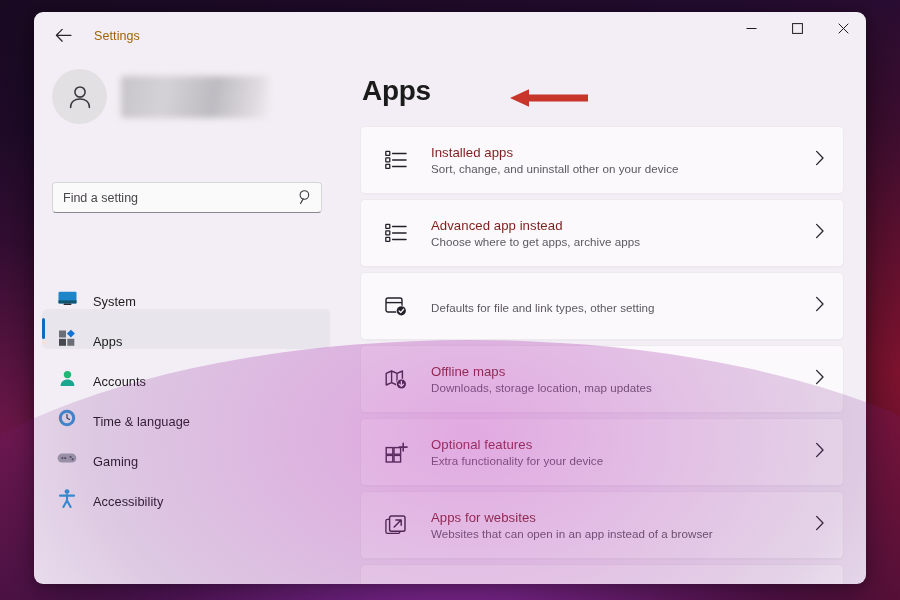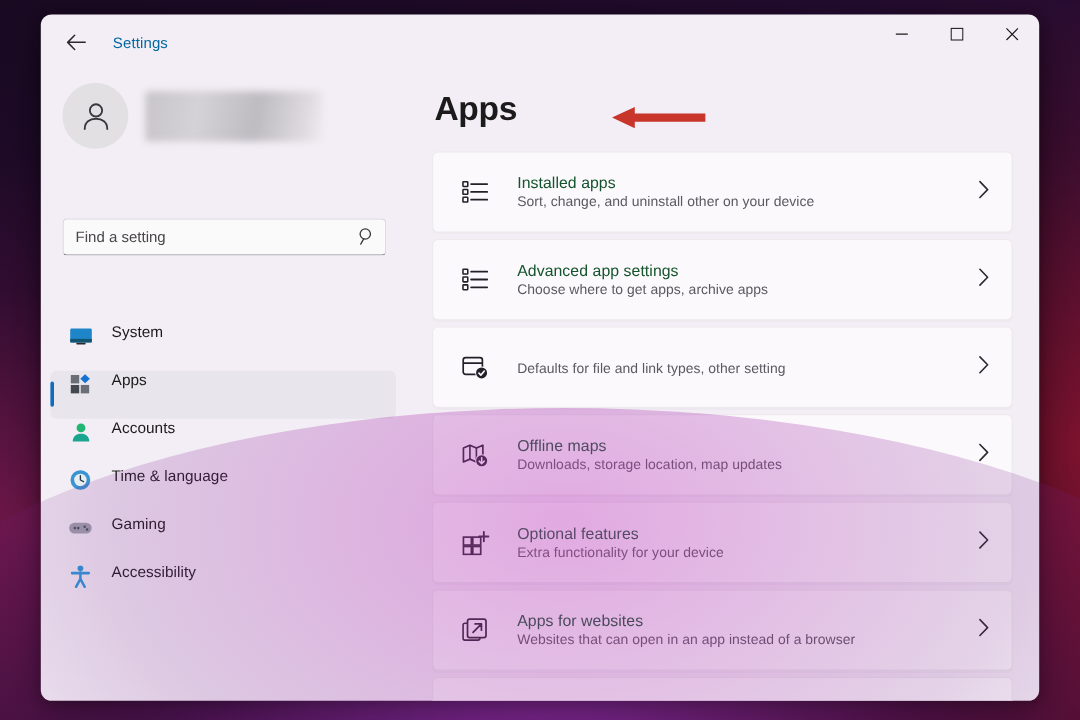--- a/index.html
+++ b/index.html
@@ -59,21 +59,21 @@
   .back-btn {
     width: 34px; height: 30px;
     margin-left: 12px;
     display: flex; align-items: center; justify-content: center;
     border-radius: 5px;
     cursor: pointer;
   }
   .win-title {
     margin-left: 14px;
     font-size: 12.5px;
-    color: #0369a1;
+    color: #a16207;
     letter-spacing: 0.1px;
   }
   .win-controls { margin-left: auto; display: flex; height: 47px; }
   .win-ctl {
     width: 46px; height: 33px;
     display: flex; align-items: center; justify-content: center;
     cursor: pointer;
     color: #1b1b1b;
     font-size: 11px;
   }
@@ -136,21 +136,21 @@
     position: absolute;
     right: 9px; top: 7px;
     pointer-events: none;
   }
 
   .nav { margin-top: 24px; padding: 0 10px 0 8px; }
   .nav-item {
     position: relative;
     height: 40px;
     display: flex;
-    align-items: flex-start;
+    align-items: flex-end;
     border-radius: 5px;
     padding-left: 14px;
     cursor: pointer;
   }
   .nav-item.active { background: #e9e5ec; }
   .nav-item.active::before {
     content: "";
     position: absolute;
     left: 0; top: 9px;
     width: 3px; height: 21px;
@@ -199,21 +199,21 @@
   }
   .card-ico {
     width: 30px; height: 30px;
     flex: none;
     display: flex; align-items: center; justify-content: center;
     margin-right: 20px;
   }
   .card-text { flex: 1; min-width: 0; }
   .card-title {
     font-size: 13.2px;
-    color: #14532d;
+    color: #7f1d1d;
     letter-spacing: 0.05px;
   }
   .card-sub {
     font-size: 11.6px;
     color: #5c5860;
     margin-top: 2px;
     letter-spacing: 0.04px;
   }
   .chev {
     flex: none;
@@ -402,21 +402,21 @@
           <div class="card">
             <span class="card-ico">
               <svg width="22" height="20" viewBox="0 0 22 20">
                 <rect x="0.8" y="1.4" width="4" height="4" rx="0.5" stroke="#23202a" stroke-width="1.3" fill="none"></rect>
                 <rect x="0.8" y="7.9" width="4" height="4" rx="0.5" stroke="#23202a" stroke-width="1.3" fill="none"></rect>
                 <rect x="0.8" y="14.4" width="4" height="4" rx="0.5" stroke="#23202a" stroke-width="1.3" fill="none"></rect>
                 <path d="M7.6 3.4 H21 M7.6 9.9 H21 M7.6 16.4 H21" stroke="#23202a" stroke-width="1.5" stroke-linecap="round"></path>
               </svg>
             </span>
             <div class="card-text">
-              <div class="card-title">Advanced app settings</div>
+              <div class="card-title">Advanced app instead</div>
               <div class="card-sub">Choose where to get apps, archive apps</div>
             </div>
             <span class="chev">
               <svg width="10" height="16" viewBox="0 0 10 16">
                 <path d="M1.6 1.4 L8 8 L1.6 14.6" stroke="currentColor" stroke-width="1.35" fill="none" stroke-linecap="round" stroke-linejoin="round"></path>
               </svg>
             </span>
           </div>
 
           <div class="card">

